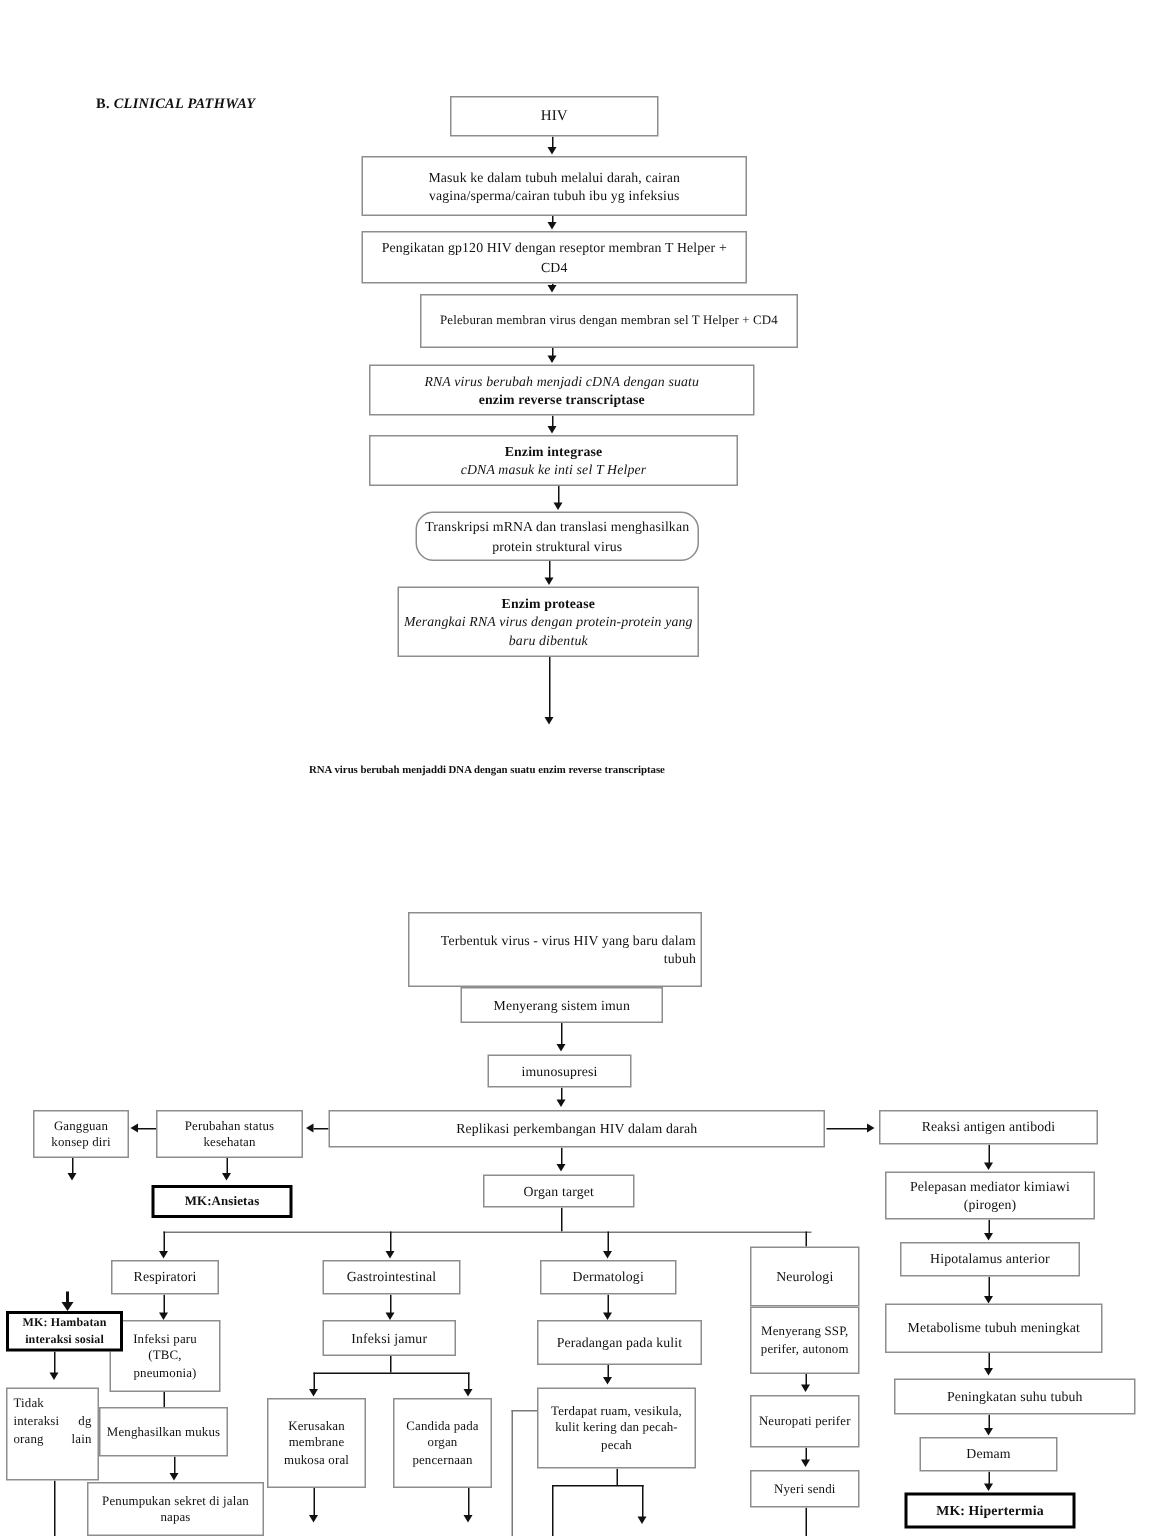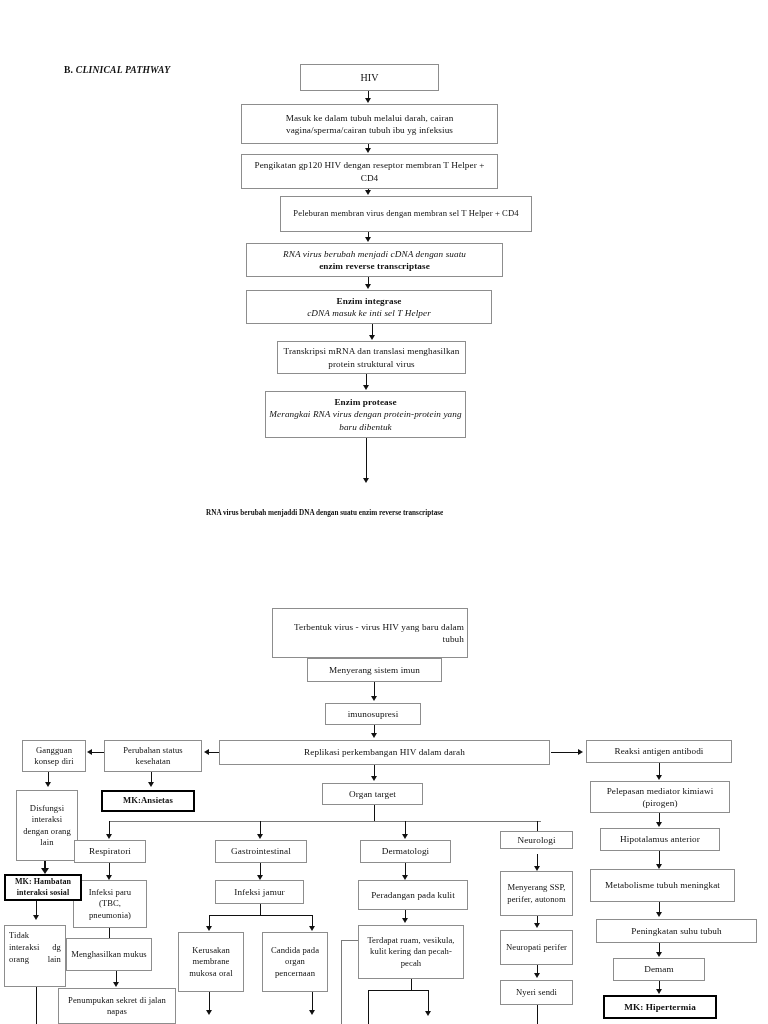--- a/index.html
+++ b/index.html
@@ -117,21 +117,21 @@
     </span>
   </div>
 
   <div class="box" style="left:246px;top:290px;width:246px;height:34px;">
     <span>
       <span class="ttl">Enzim integrase</span>
       <span class="sub">cDNA masuk ke inti sel  T Helper</span>
     </span>
   </div>
 
-  <div class="box" style="left:277px;top:341px;width:189px;height:33px;">
+  <div class="box" style="left:277px;top:341px;width:189px;height:33px;border-radius:12px;">
     <span>Transkripsi mRNA dan translasi menghasilkan protein struktural virus</span>
   </div>
 
   <div class="box" style="left:265px;top:391px;width:201px;height:47px;">
     <span>
       <span class="ttl">Enzim protease</span>
       <span class="sub">Merangkai RNA virus dengan protein-protein yang baru dibentuk</span>
     </span>
   </div>
 
@@ -198,23 +198,20 @@
   </div>
 
   <div class="box small" style="left:22px;top:740px;width:64px;height:32px;">
     <span>Gangguan konsep diri</span>
   </div>
 
   <div class="box thick small" style="left:101px;top:790px;width:94px;height:22px;">
     <span>MK:Ansietas</span>
   </div>
 
-  <div class="box small" style="left:16px;top:790px;width:62px;height:71px;">
-    <span>Disfungsi interaksi dengan orang lain</span>
-  </div>
 
   <div class="box thick tiny" style="left:4px;top:874px;width:78px;height:27px;">
     <span>MK: Hambatan interaksi sosial</span>
   </div>
 
   <div class="box justify" style="left:4px;top:925px;width:62px;height:62px;">
     <span>Tidak interaksi dg orang lain</span>
   </div>
 
   <div class="ln hln" style="left:209px;top:752px;width:12px;"></div>
@@ -319,21 +316,21 @@
 
   <div class="ln vln gray" style="left:341px;top:940px;height:84px;"></div>
   <div class="ln hln gray" style="left:341px;top:940px;width:18px;"></div>
 
   <div class="ln vln" style="left:411px;top:979px;height:11px;"></div>
   <div class="ln hln" style="left:368px;top:990px;width:61px;"></div>
   <div class="ln vln" style="left:368px;top:990px;height:34px;"></div>
   <div class="ln vln" style="left:428px;top:990px;height:23px;"></div>
   <div class="ar down" style="left:424.6px;top:1011px;"></div>
 
-  <div class="box" style="left:500px;top:831px;width:73px;height:18px;">
+  <div class="box" style="left:500px;top:831px;width:73px;height:40px;">
     <span>Neurologi</span>
   </div>
   <div class="ln vln" style="left:537px;top:854px;height:13px;"></div>
   <div class="ar down" style="left:533.6px;top:866px;"></div>
 
   <div class="box small" style="left:500px;top:871px;width:73px;height:45px;">
     <span>Menyerang SSP, perifer, autonom</span>
   </div>
   <div class="ln vln" style="left:537px;top:916px;height:9px;"></div>
   <div class="ar down" style="left:533.6px;top:923px;"></div>

